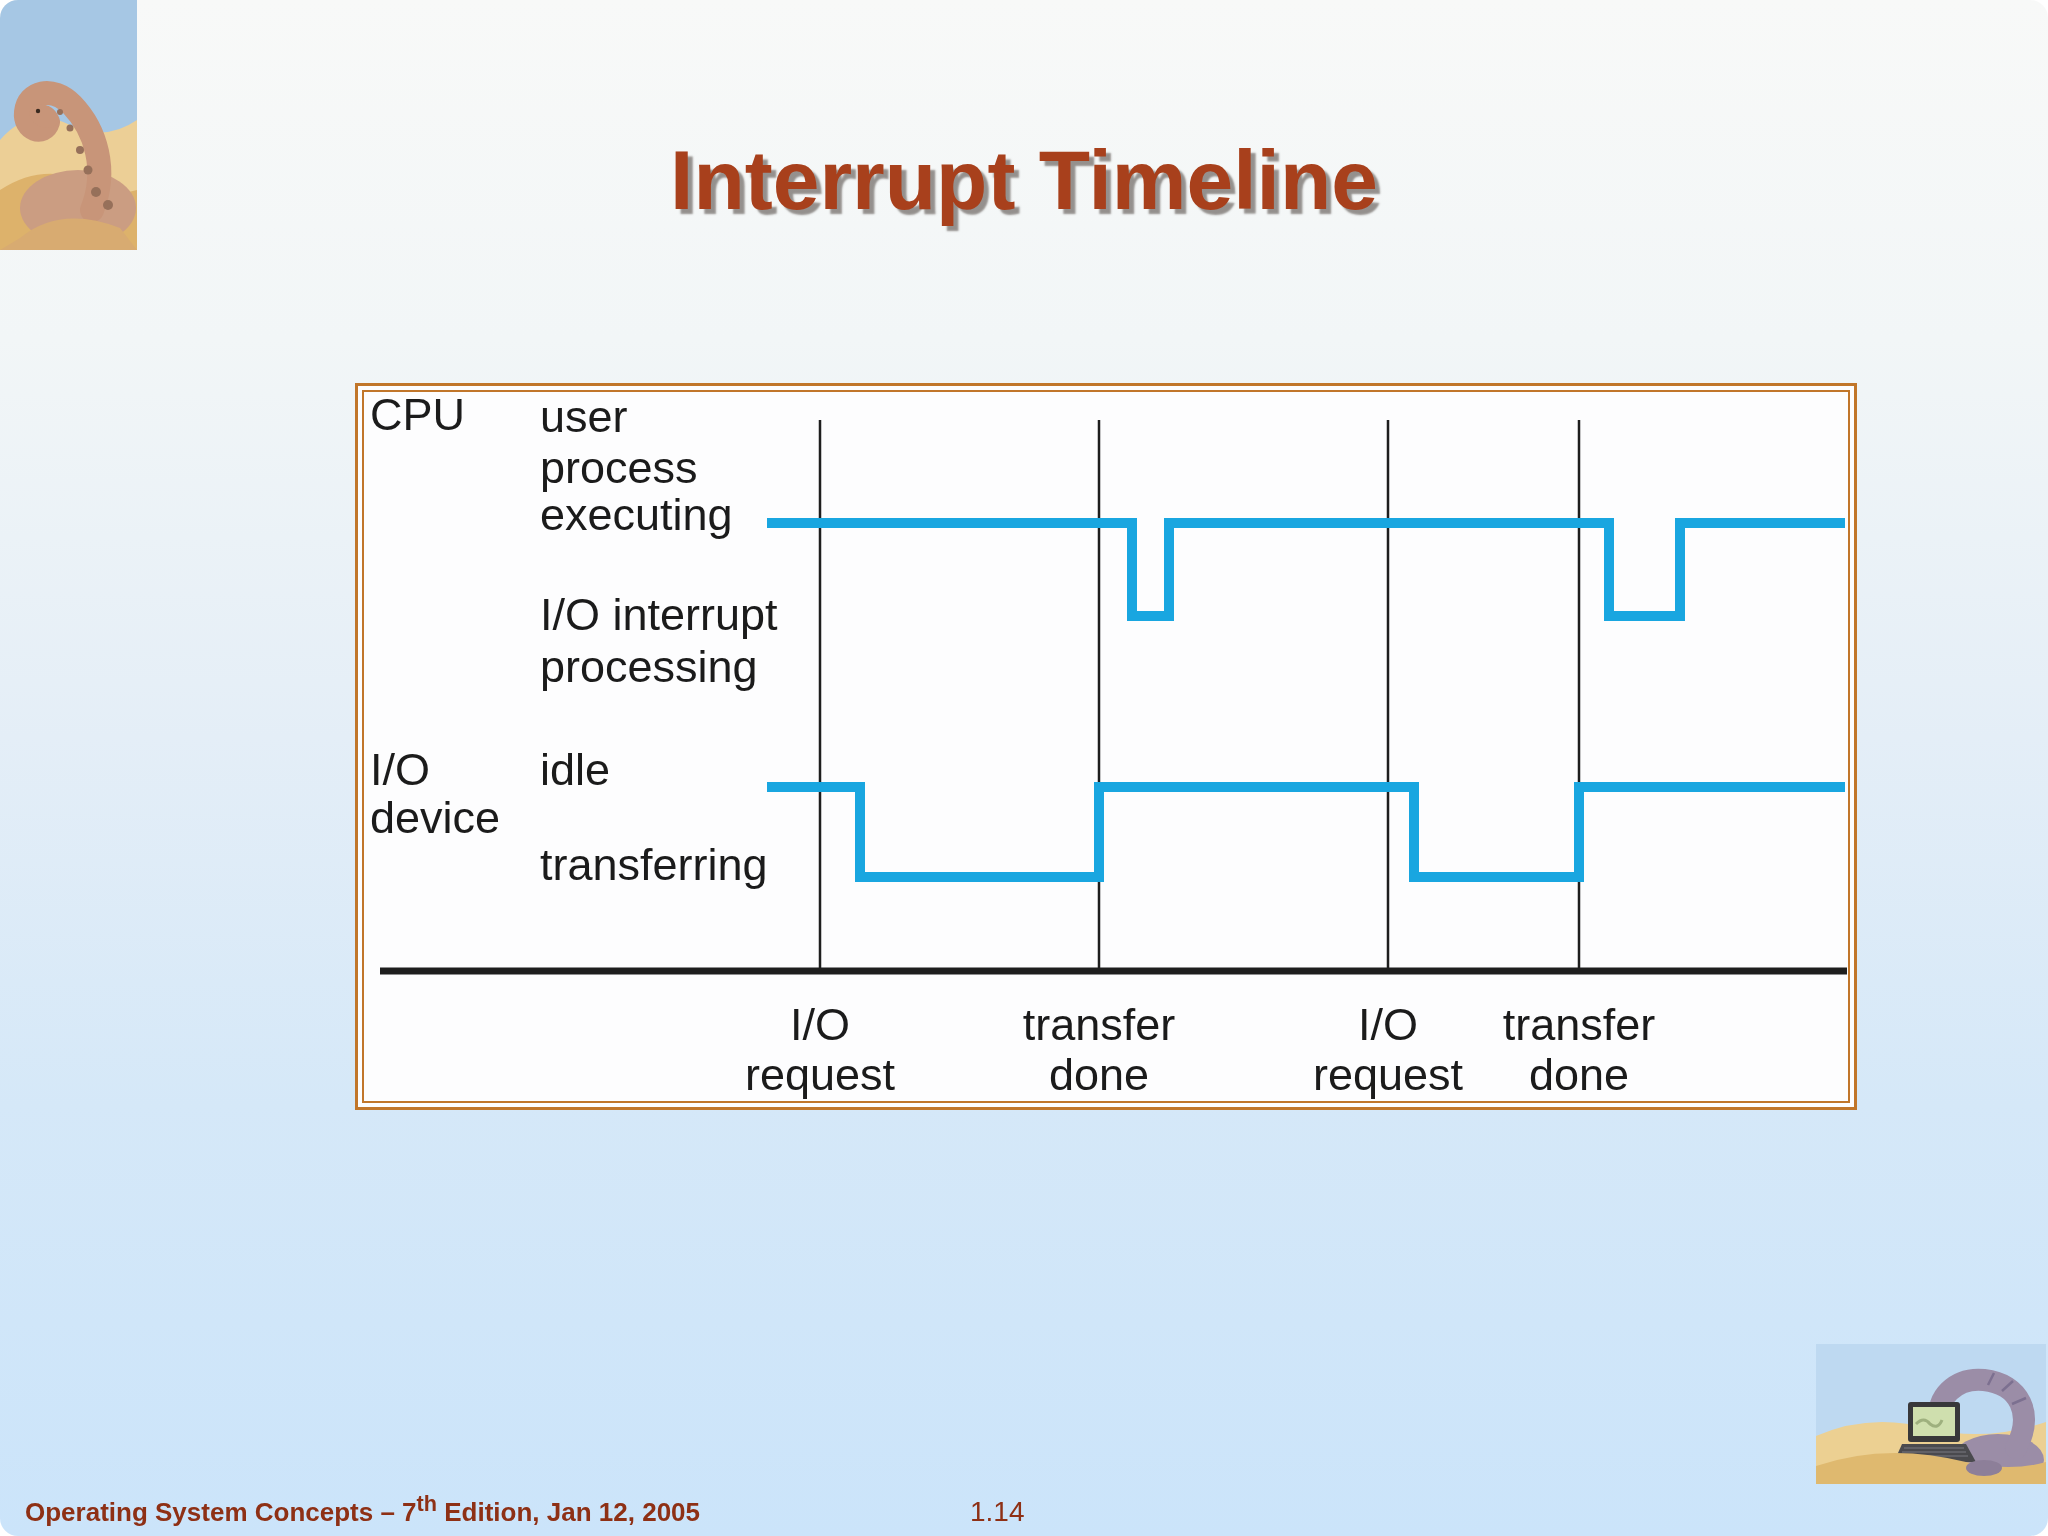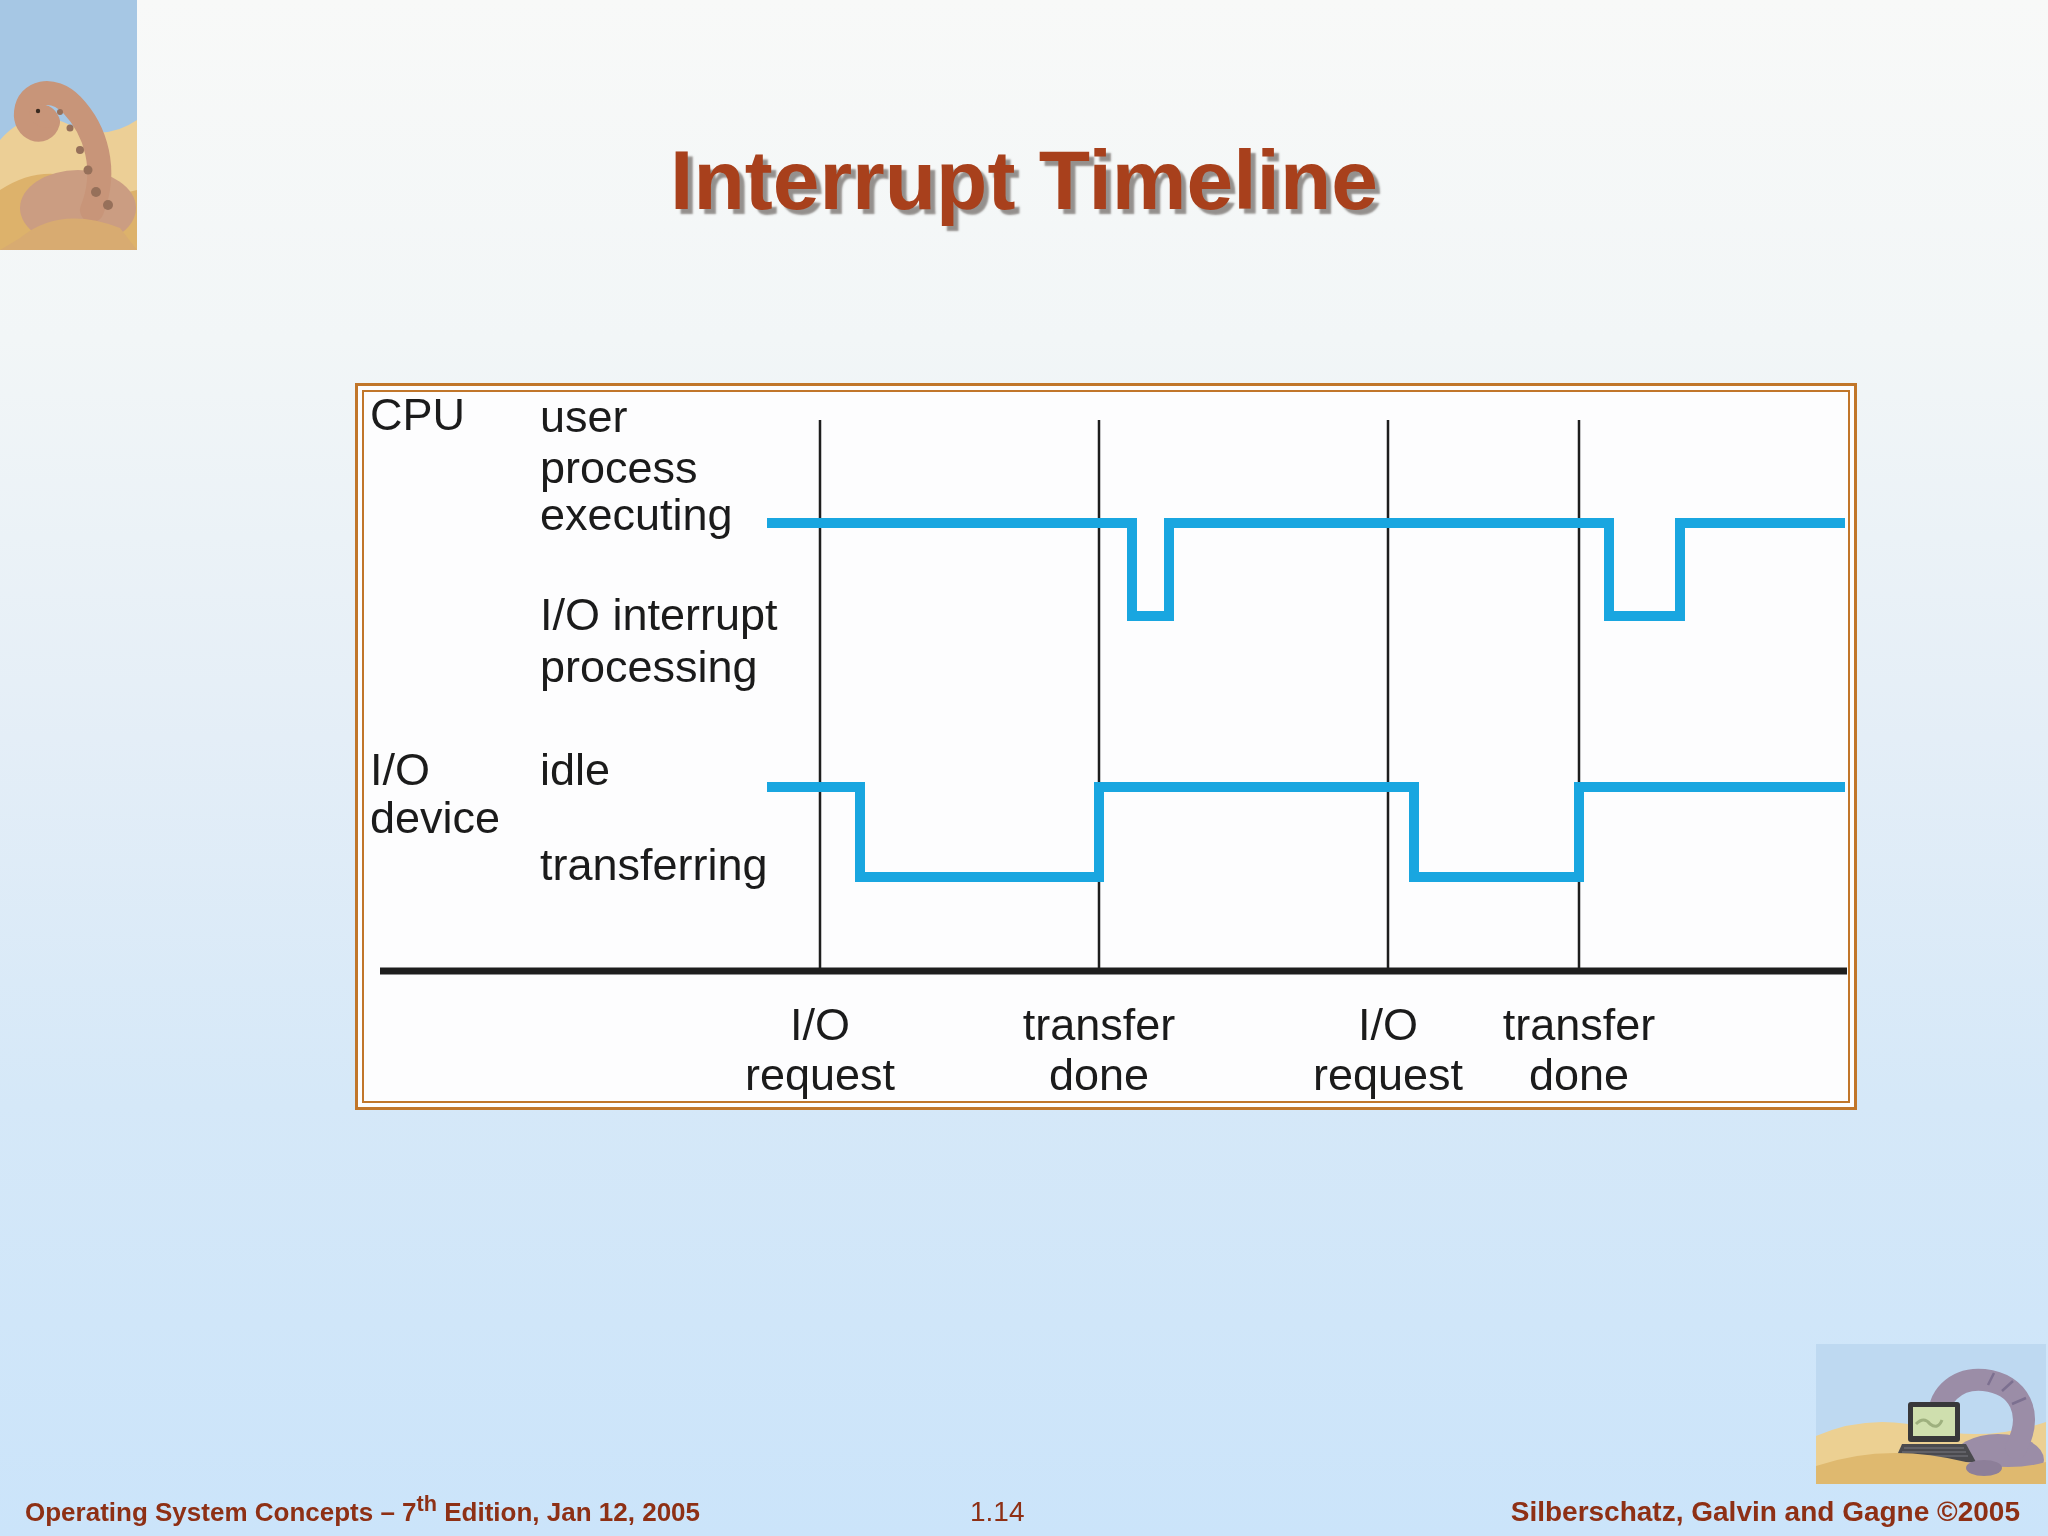--- a/index.html
+++ b/index.html
@@ -2,20 +2,21 @@
 <html><head>
 <meta charset="utf-8">
 <style>
   html,body{margin:0;padding:0;}
   .page{
     position:relative;
     width:2048px;height:1536px;
     overflow:hidden;
     font-family:"Liberation Sans", sans-serif;
     background:linear-gradient(180deg,#f8f9f8 0%,#f2f6f7 22%,#e4eef7 48%,#d5e8f8 72%,#cbe4fa 100%);
+    border-radius:18px;
   }
   .slide-title{
     position:absolute;top:78px;left:0;right:0;
     text-align:center;
     font-size:84px;font-weight:bold;line-height:1.1;
     color:#a8401c;
     text-shadow:5px 5px 2px rgba(70,60,55,0.55);
   }
   .figure-frame{
     position:absolute;left:343px;top:383px;width:1502px;height:727px;padding-left:12px;
@@ -120,15 +121,14 @@
     <path d="M86,100 L150,100 L160,118 L78,118 Z" fill="#4a4a4e"></path>
     <path d="M88,104 L148,104 M86,108 L150,108 M84,112 L152,112" stroke="#6a6a70" stroke-width="1.5" fill="none"></path>
     <path d="M0,122 Q70,98 150,118 Q195,128 230,118 L230,140 L0,140 Z" fill="#dfb96f"></path>
     <ellipse cx="168" cy="124" rx="18" ry="8" fill="#8d7f99"></ellipse>
   </svg>
 
   <div class="footer-left">
     <span>Operating System Concepts – 7</span><sup>th</sup><span> Edition, Jan 12, 2005</span>
   </div>
   <div class="footer-page">1.14</div>
-  <div class="footer-right">Silberschatz, Galvin and Gagne ©2005</div>
 
 </div>
 
 </body></html>

